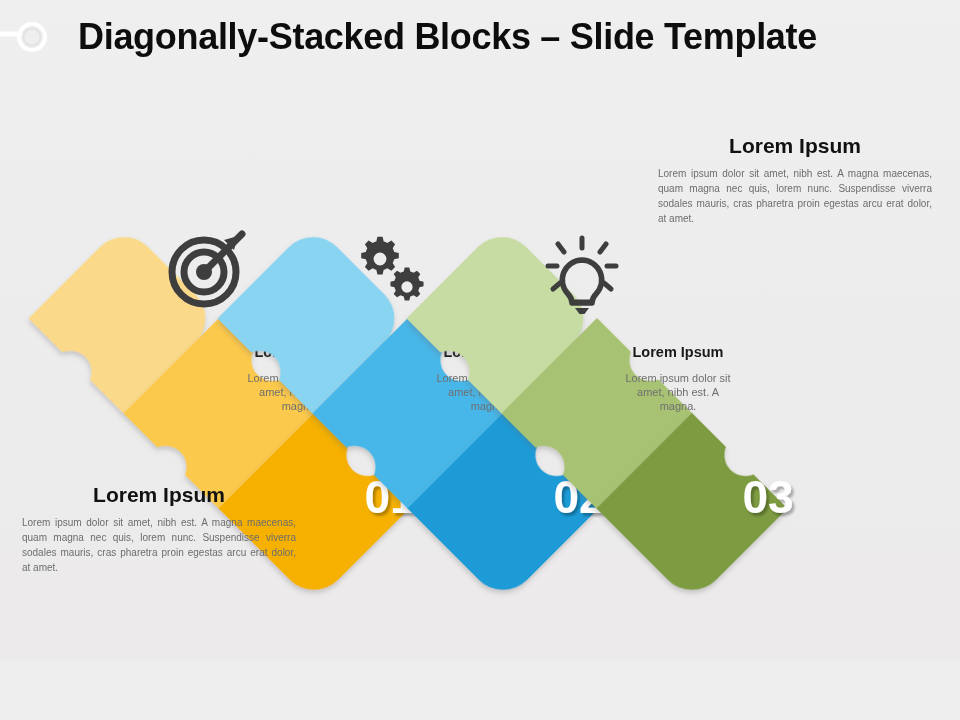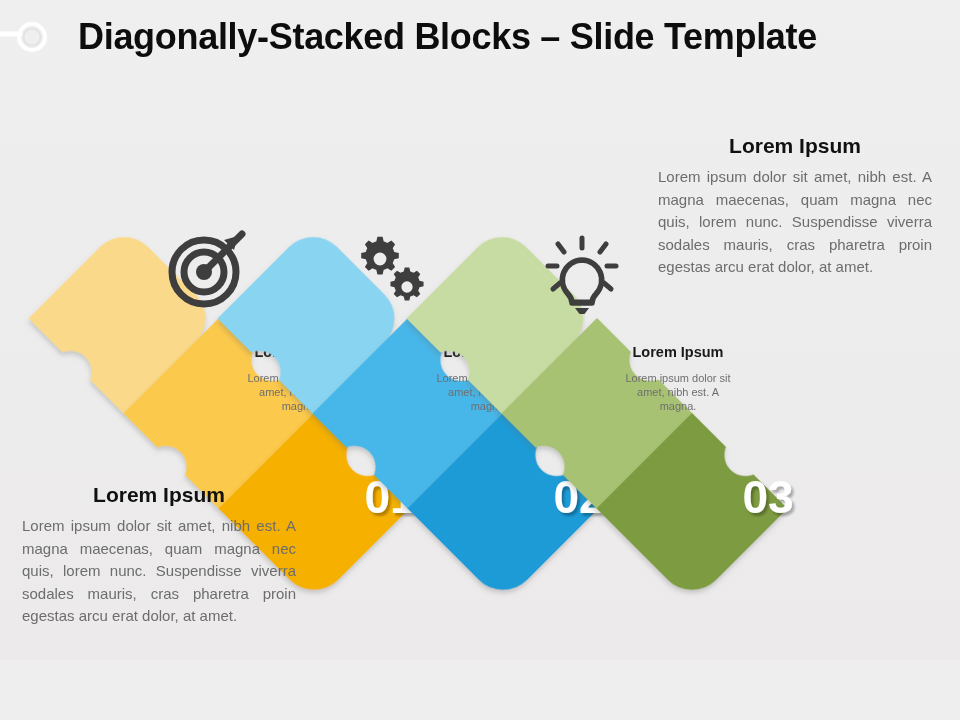--- a/index.html
+++ b/index.html
@@ -32,21 +32,21 @@
     line-height:1.14;letter-spacing:-0.3px;
   }
 
   
   .textblock{position:absolute;width:274px;}
   .textblock .tb-head{
     font-size:21px;font-weight:bold;color:#111;margin-bottom:9px;
     line-height:1.1;
   }
   .textblock .tb-body{
-    font-size:15px;color:#6d6d6d;line-height:1.5;text-align:justify;
+    font-size:10px;color:#6d6d6d;line-height:1.5;text-align:justify;
   }
   #tb-top{left:658px;top:134px;}
   #tb-top .tb-head{text-align:center;}
   #tb-bottom{left:22px;top:483px;}
   #tb-bottom .tb-head{text-align:center;}
 
   
   #diagram{position:absolute;left:0;top:0;width:960px;height:660px;}
 
   

